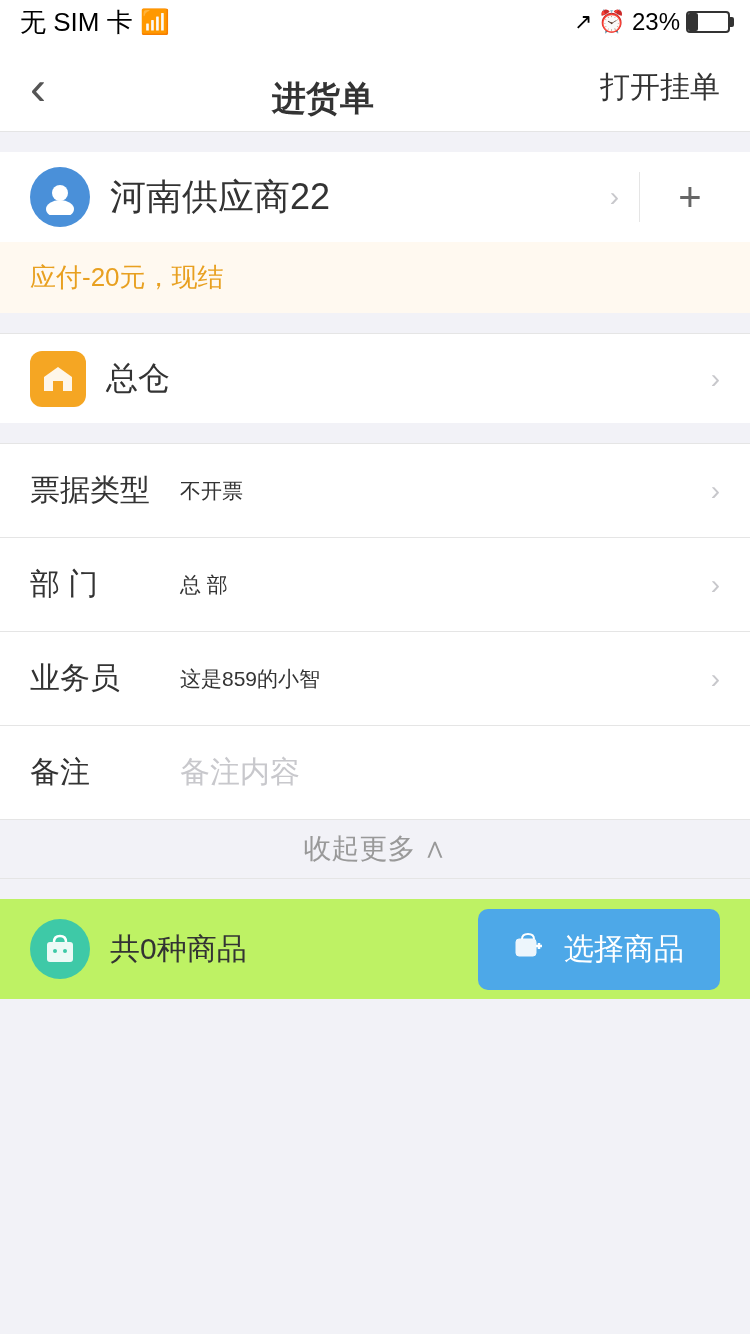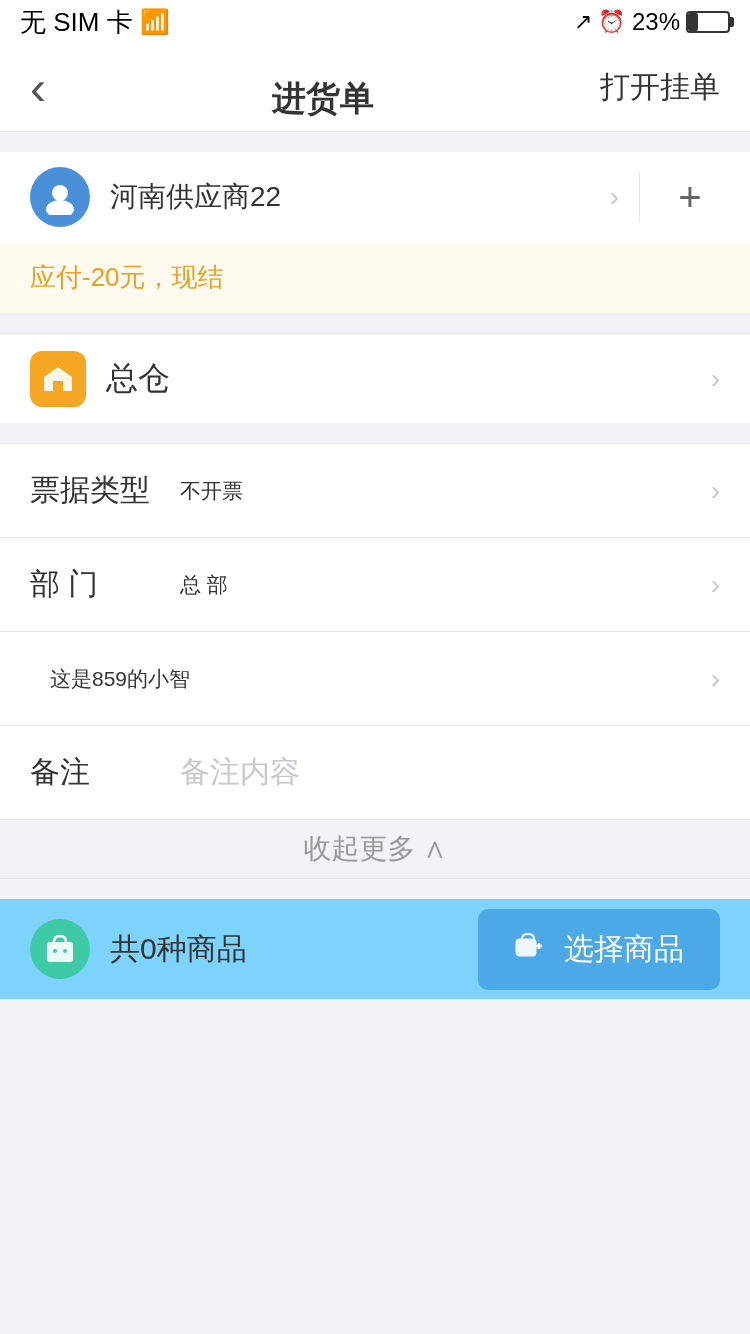--- a/index.html
+++ b/index.html
@@ -126,21 +126,21 @@
       display: flex;
       align-items: center;
       justify-content: center;
       color: white;
       font-size: 28px;
       flex-shrink: 0;
       margin-right: 20px;
     }
     .supplier-name {
       flex: 1;
-      font-size: 28px;
+      font-size: 36px;
       color: #333;
     }
     .supplier-divider {
       width: 1px;
       height: 50px;
       background: #e5e5e5;
       margin: 0 20px;
     }
     .supplier-add {
       width: 60px;
@@ -235,21 +235,21 @@
       align-items: center;
       justify-content: center;
       font-size: 28px;
       color: #999;
       border-top: 1px solid #e5e5e5;
       border-bottom: 1px solid #e5e5e5;
     }
 
     
     .products-bar {
-      background: #7dd3fc;
+      background: #bef264;
       display: flex;
       align-items: center;
       padding: 0 30px;
       height: 100px;
       margin-top: 20px;
     }
     .products-icon {
       width: 60px;
       height: 60px;
       border-radius: 50%;
@@ -356,20 +356,21 @@
     <span class="form-chevron">›</span>
   </div>
 
   <div class="form-row">
     <span class="form-label">部 门</span>
     <span class="form-value">总 部</span>
     <span class="form-chevron">›</span>
   </div>
 
   <div class="form-row">
+    <span class="form-label">业务员</span>
     <span class="form-value">这是859的小智</span>
     <span class="form-chevron">›</span>
   </div>
 
   <div class="form-row">
     <span class="form-label">备注</span>
     <span class="form-placeholder">备注内容</span>
   </div>
 
 </div>

